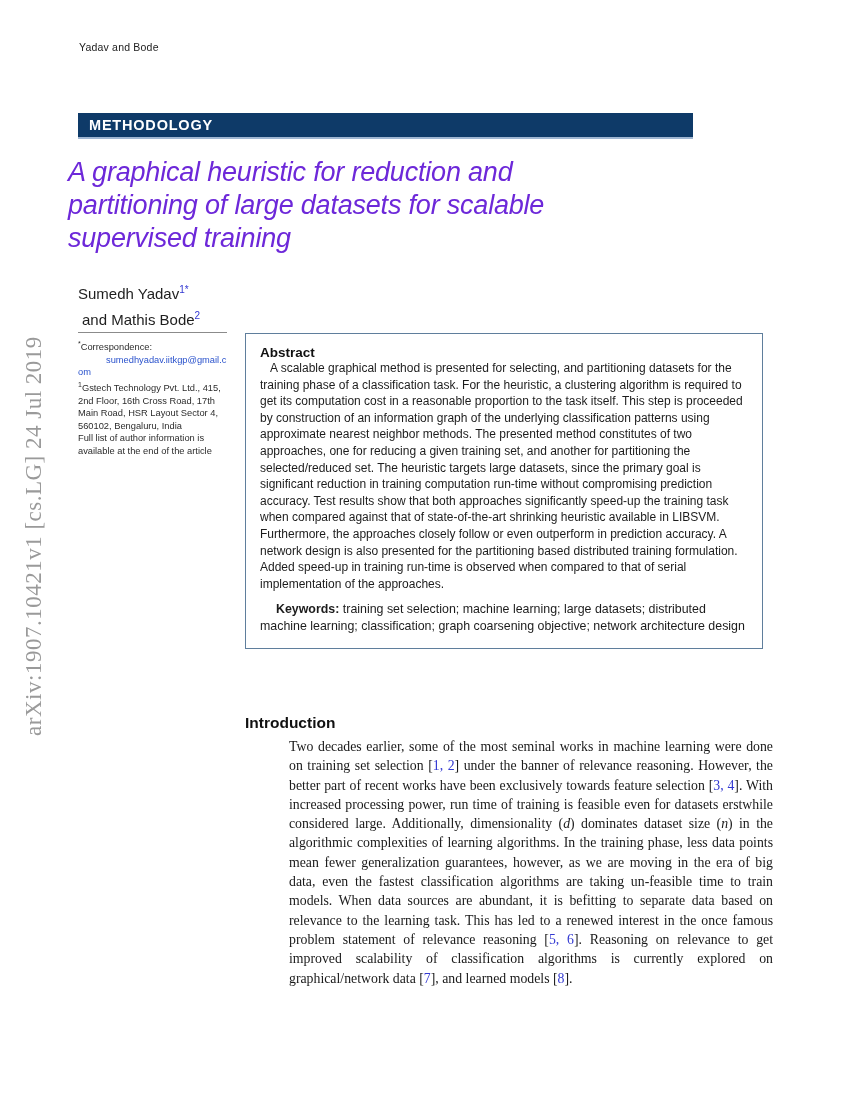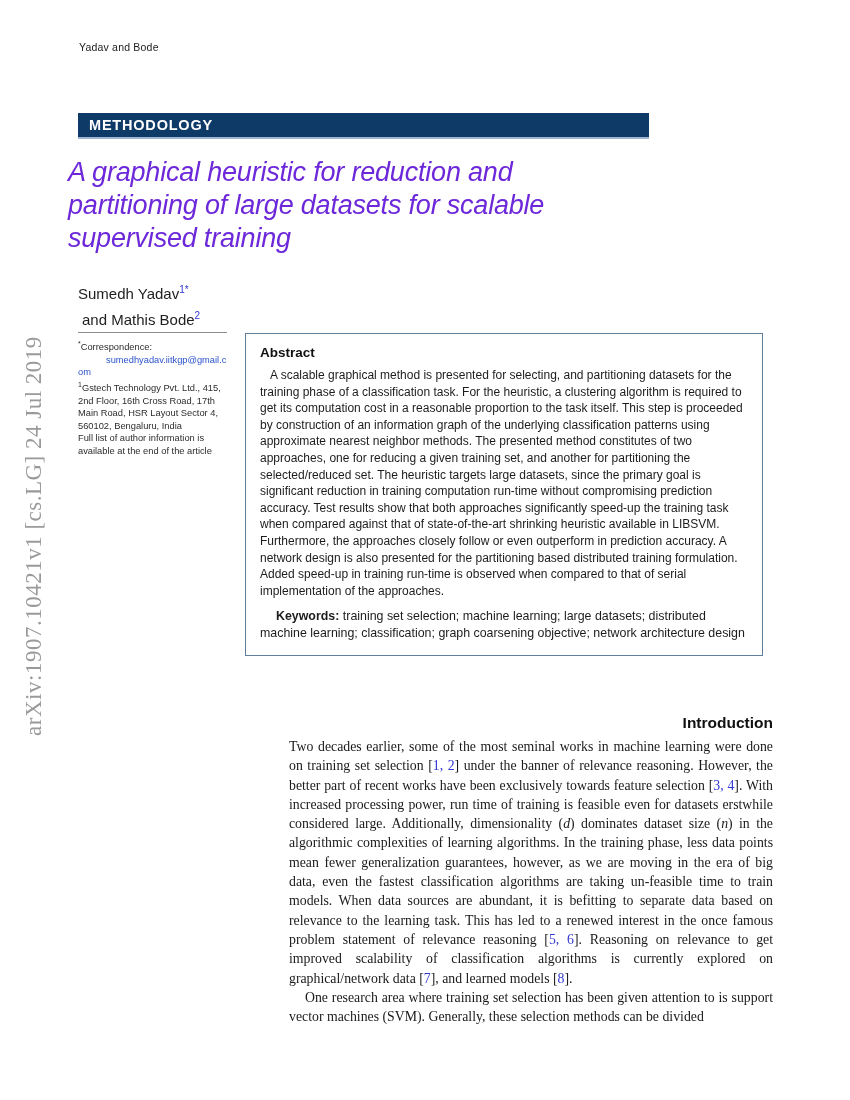--- a/index.html
+++ b/index.html
@@ -30,21 +30,21 @@
     position:absolute;left:34px;top:536px;
     transform:translate(-50%,-50%) rotate(-90deg);
     white-space:nowrap;
     font-family:"Liberation Serif",serif;
     font-size:23px;
     color:var(--watermark-gray);
     letter-spacing:.5px;
   }
   .banner{
     position:absolute;left:78px;top:113px;
-    width:571px;height:26px;
+    width:615px;height:26px;
     background:var(--banner-bg);
     border-bottom:2px solid var(--banner-edge);
     display:flex;align-items:center;
     padding-left:11px;
   }
   .banner .banner-label{
     color:#ffffff;font-weight:bold;
     font-size:14.5px;letter-spacing:.8px;
   }
   .paper-title{
@@ -74,41 +74,39 @@
   .sidebar a{color:var(--email-blue);text-decoration:none;word-break:break-all;padding-left:28px;}
   .abstract-box{
     position:absolute;left:245px;top:333px;
     width:518px;
     border:1.5px solid var(--box-border);
     padding:11px 14px 13px 14px;
     background:#fff;
   }
   .abstract-box h2{
     font-size:13.5px;font-weight:bold;color:#111;
-    margin-bottom:7px;
   }
   .abs-body{
     font-size:12px;line-height:16.6px;color:#1c1c1c;
     text-indent:10px;
     text-align:left;
   }
   .abs-keywords{
     margin-top:9px;
     font-size:12.4px;line-height:16.6px;color:#1c1c1c;
   }
   .abs-keywords .kw-label{font-weight:bold;padding-left:16px;}
   .intro{
     position:absolute;left:245px;top:714px;
     width:528px;
   }
   .intro h2{
     font-size:15.5px;font-weight:bold;color:#111;
     margin-bottom:5px;
     font-family:"Liberation Sans",sans-serif;
-    text-align:right;
   }
   .intro p{
     font-family:"Liberation Serif",serif;
     font-size:13.8px;line-height:19.3px;
     color:#191919;
     text-align:justify;
     margin-left:44px;
   }
   .intro p.indent{text-indent:16px;}
   .seg-cite{color:var(--link-blue);}
@@ -146,16 +144,15 @@
 
   <section class="abstract-box">
     <h2>Abstract</h2>
     <p class="abs-body">A scalable graphical method is presented for selecting, and partitioning datasets for the training phase of a classification task. For the heuristic, a clustering algorithm is required to get its computation cost in a reasonable proportion to the task itself. This step is proceeded by construction of an information graph of the underlying classification patterns using approximate nearest neighbor methods. The presented method constitutes of two approaches, one for reducing a given training set, and another for partitioning the selected/reduced set. The heuristic targets large datasets, since the primary goal is significant reduction in training computation run-time without compromising prediction accuracy. Test results show that both approaches significantly speed-up the training task when compared against that of state-of-the-art shrinking heuristic available in LIBSVM. Furthermore, the approaches closely follow or even outperform in prediction accuracy. A network design is also presented for the partitioning based distributed training formulation. Added speed-up in training run-time is observed when compared to that of serial implementation of the approaches.</p>
     <p class="abs-keywords"><span class="kw-label">Keywords:</span> <span>training set selection; machine learning; large datasets; distributed machine learning; classification; graph coarsening objective; network architecture design</span></p>
   </section>
 
   <section class="intro">
     <h2>Introduction</h2>
     <p><span class="seg-text">Two decades earlier, some of the most seminal works in machine learning were done on training set selection [</span><span class="seg-cite">1, 2</span><span class="seg-text">] under the banner of relevance reasoning. However, the better part of recent works have been exclusively towards feature selection [</span><span class="seg-cite">3, 4</span><span class="seg-text">]. With increased processing power, run time of training is feasible even for datasets erstwhile considered large. Additionally, dimensionality (</span><span class="seg-italic">d</span><span class="seg-text">) dominates dataset size (</span><span class="seg-italic">n</span><span class="seg-text">) in the algorithmic complexities of learning algorithms. In the training phase, less data points mean fewer generalization guarantees, however, as we are moving in the era of big data, even the fastest classification algorithms are taking un-feasible time to train models. When data sources are abundant, it is befitting to separate data based on relevance to the learning task. This has led to a renewed interest in the once famous problem statement of relevance reasoning [</span><span class="seg-cite">5, 6</span><span class="seg-text">]. Reasoning on relevance to get improved scalability of classification algorithms is currently explored on graphical/network data [</span><span class="seg-cite">7</span><span class="seg-text">], and learned models [</span><span class="seg-cite">8</span><span class="seg-text">].</span></p>
-    <p class="indent">One research area where training set selection has been given attention to is support vector machines (SVM). Generally, these selection methods can be divided</p>
   </section>
 
 </div>
 
 </body></html>

